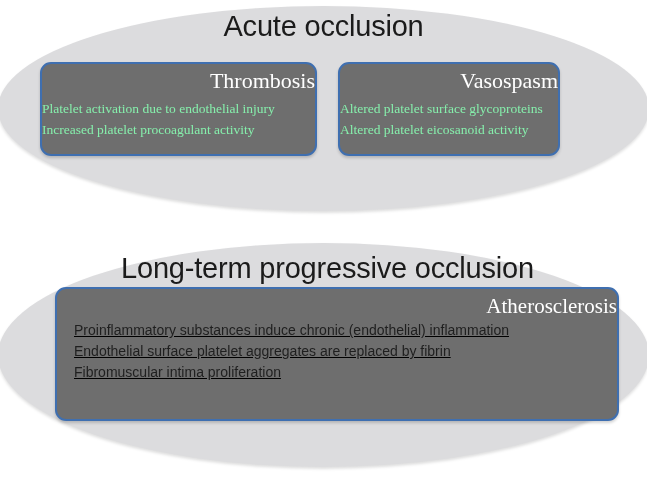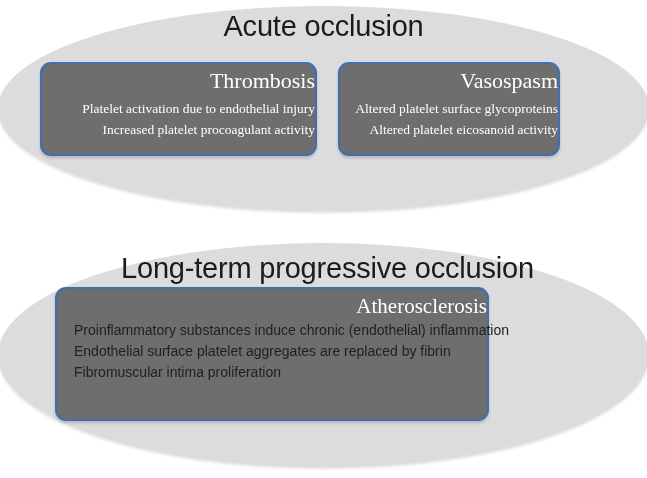--- a/index.html
+++ b/index.html
@@ -77,21 +77,21 @@
   }
   #box-vasospasm {
     left: 338px;
     top: 62px;
     width: 222px;
     height: 94px;
   }
   #box-atherosclerosis {
     left: 55px;
     top: 287px;
-    width: 434px;
+    width: 564px;
     height: 134px;
   }
 
   .box-title {
     text-align: right;
     color: #ffffff;
     font-family: "Liberation Serif", serif;
     font-size: 22px;
     font-weight: 400;
     line-height: 1.08;
@@ -102,40 +102,41 @@
     font-size: 21px;
     margin-top: 6px;
   }
 
   .box-lines {
     margin: 0;
     padding: 0;
     list-style: none;
   }
   .box-line {
-    color: #ffffff;
+    color: #86efac;
     font-family: "Liberation Serif", serif;
     font-size: 13.5px;
     line-height: 1.0;
-    text-align: right;
+    text-align: left;
     white-space: nowrap;
   }
   #box-thrombosis .box-lines,
   #box-vasospasm .box-lines {
     margin-top: 5px;
   }
   #box-thrombosis .box-line,
   #box-vasospasm .box-line {
     padding: 4px 0;
   }
 
   
   #box-atherosclerosis .box-lines {
     margin-top: 2px;
     padding-left: 17px;
+    text-decoration: underline;
   }
   #box-atherosclerosis .box-line {
     font-family: "Liberation Sans", sans-serif;
     font-size: 14px;
     text-align: left;
     padding: 3.5px 0;
     color: #1f1f1f;
   }
 </style>
 </head>

